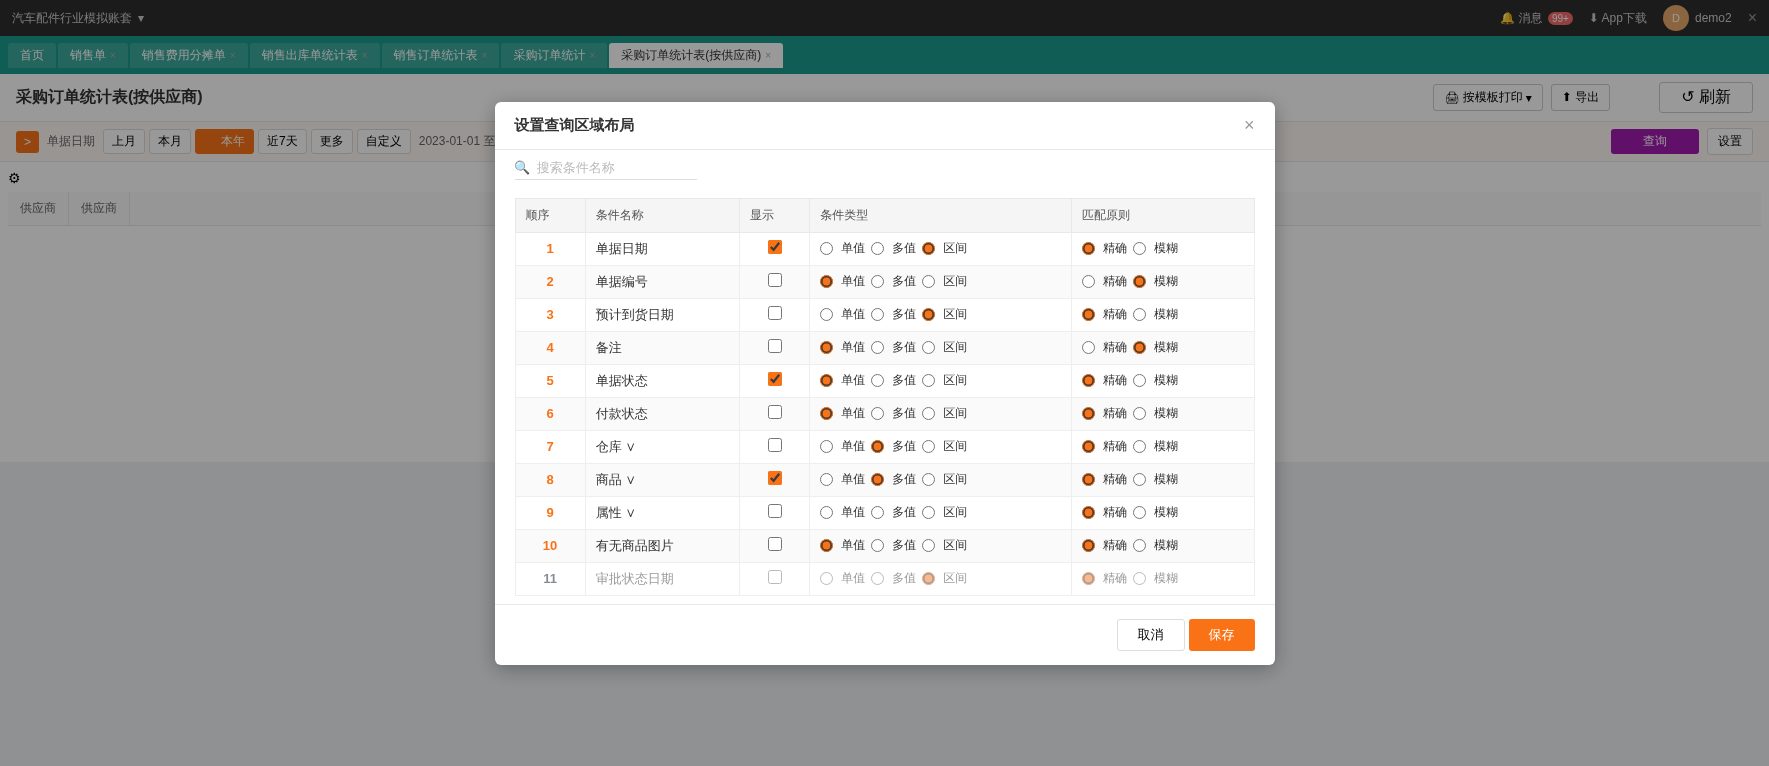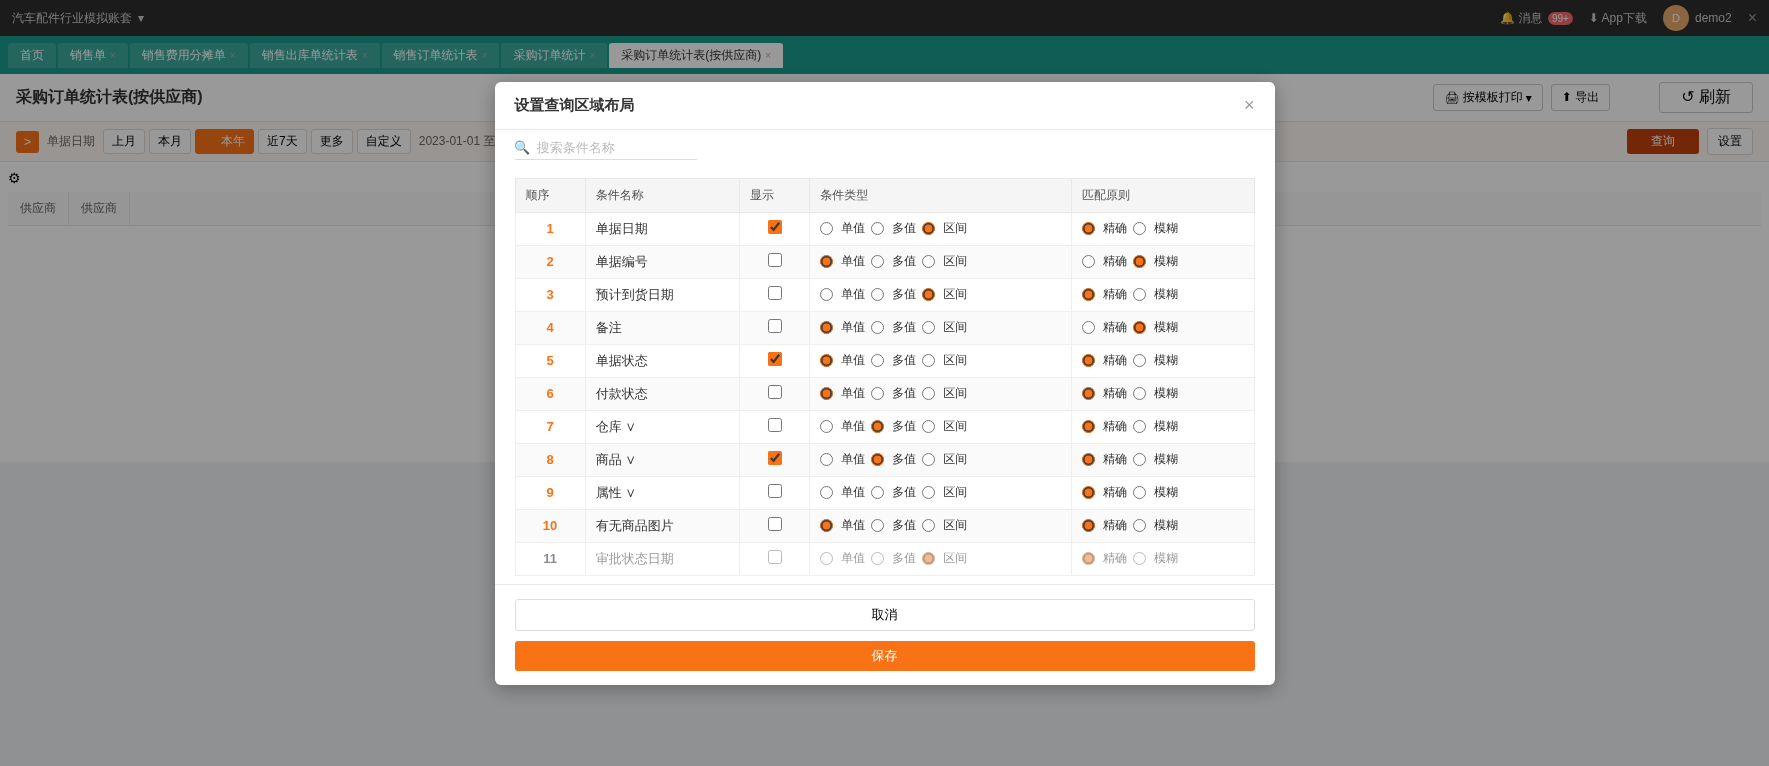--- a/index.html
+++ b/index.html
@@ -75,21 +75,21 @@
       background: #fef9f5;
       border-bottom: 1px solid #e8e8e8;
       padding: 6px 16px;
       display: flex; align-items: center; gap: 8px;
     }
     .filter-toggle { background: #f97316; color: white; border: none; padding: 4px 8px; border-radius: 3px; cursor: pointer; font-size: 12px; }
     .filter-label { color: #666; font-size: 12px; }
     .filter-chip { background: white; border: 1px solid #ddd; padding: 3px 8px; border-radius: 3px; font-size: 12px; cursor: pointer; }
     .filter-chip.active { background: #f97316; color: white; border-color: #f97316; padding-left: 25px; }
     .filter-date { color: #666; font-size: 12px; }
-    .btn-query { background: #c2410c; color: white; border: none; padding: 4px 24px; border-radius: 3px; cursor: pointer; font-size: 12px; margin-left: auto; }
+    .btn-query { background: #a21caf; color: white; border: none; padding: 4px 32px; border-radius: 3px; cursor: pointer; font-size: 12px; margin-left: auto; }
     .btn-set { background: white; border: 1px solid #ddd; padding: 4px 10px; border-radius: 3px; cursor: pointer; font-size: 12px; }
 
     
     .table-area { background: white; margin: 0; padding: 8px; }
     .table-header-row { display: flex; border-bottom: 1px solid #e8e8e8; background: #fafafa; }
     .th { padding: 8px 12px; font-size: 12px; color: #666; border-right: 1px solid #e8e8e8; }
 
     
     .overlay {
       position: fixed; top: 0; left: 0; right: 0; bottom: 0;
@@ -179,23 +179,22 @@
 
     
     .radio-group { display: flex; align-items: center; gap: 6px; white-space: nowrap; }
     .radio-label { display: flex; align-items: center; gap: 8px; font-size: 12px; cursor: pointer; }
     input[type=radio] { accent-color: #f97316; cursor: pointer; }
     input[type=checkbox] { accent-color: #f97316; cursor: pointer; width: 14px; height: 14px; }
 
     
     .dialog-footer {
       padding: 14px 20px;
-      display: flex; justify-content: flex-end; gap: 10px;
+      display: flex; justify-content: flex-end; gap: 4px;
       border-top: 1px solid #e8e8e8;
-      flex-direction: column;
     }
     .btn-cancel { background: white; border: 1px solid #ddd; padding: 6px 20px; border-radius: 3px; cursor: pointer; font-size: 13px; }
     .btn-save { background: #f97316; color: white; border: none; padding: 6px 20px; border-radius: 3px; cursor: pointer; font-size: 13px; }
 
     
     .dialog-table-wrap::-webkit-scrollbar { width: 6px; }
     .dialog-table-wrap::-webkit-scrollbar-thumb { background: #ddd; border-radius: 3px; }
   </style>
 </head>
 <body>

